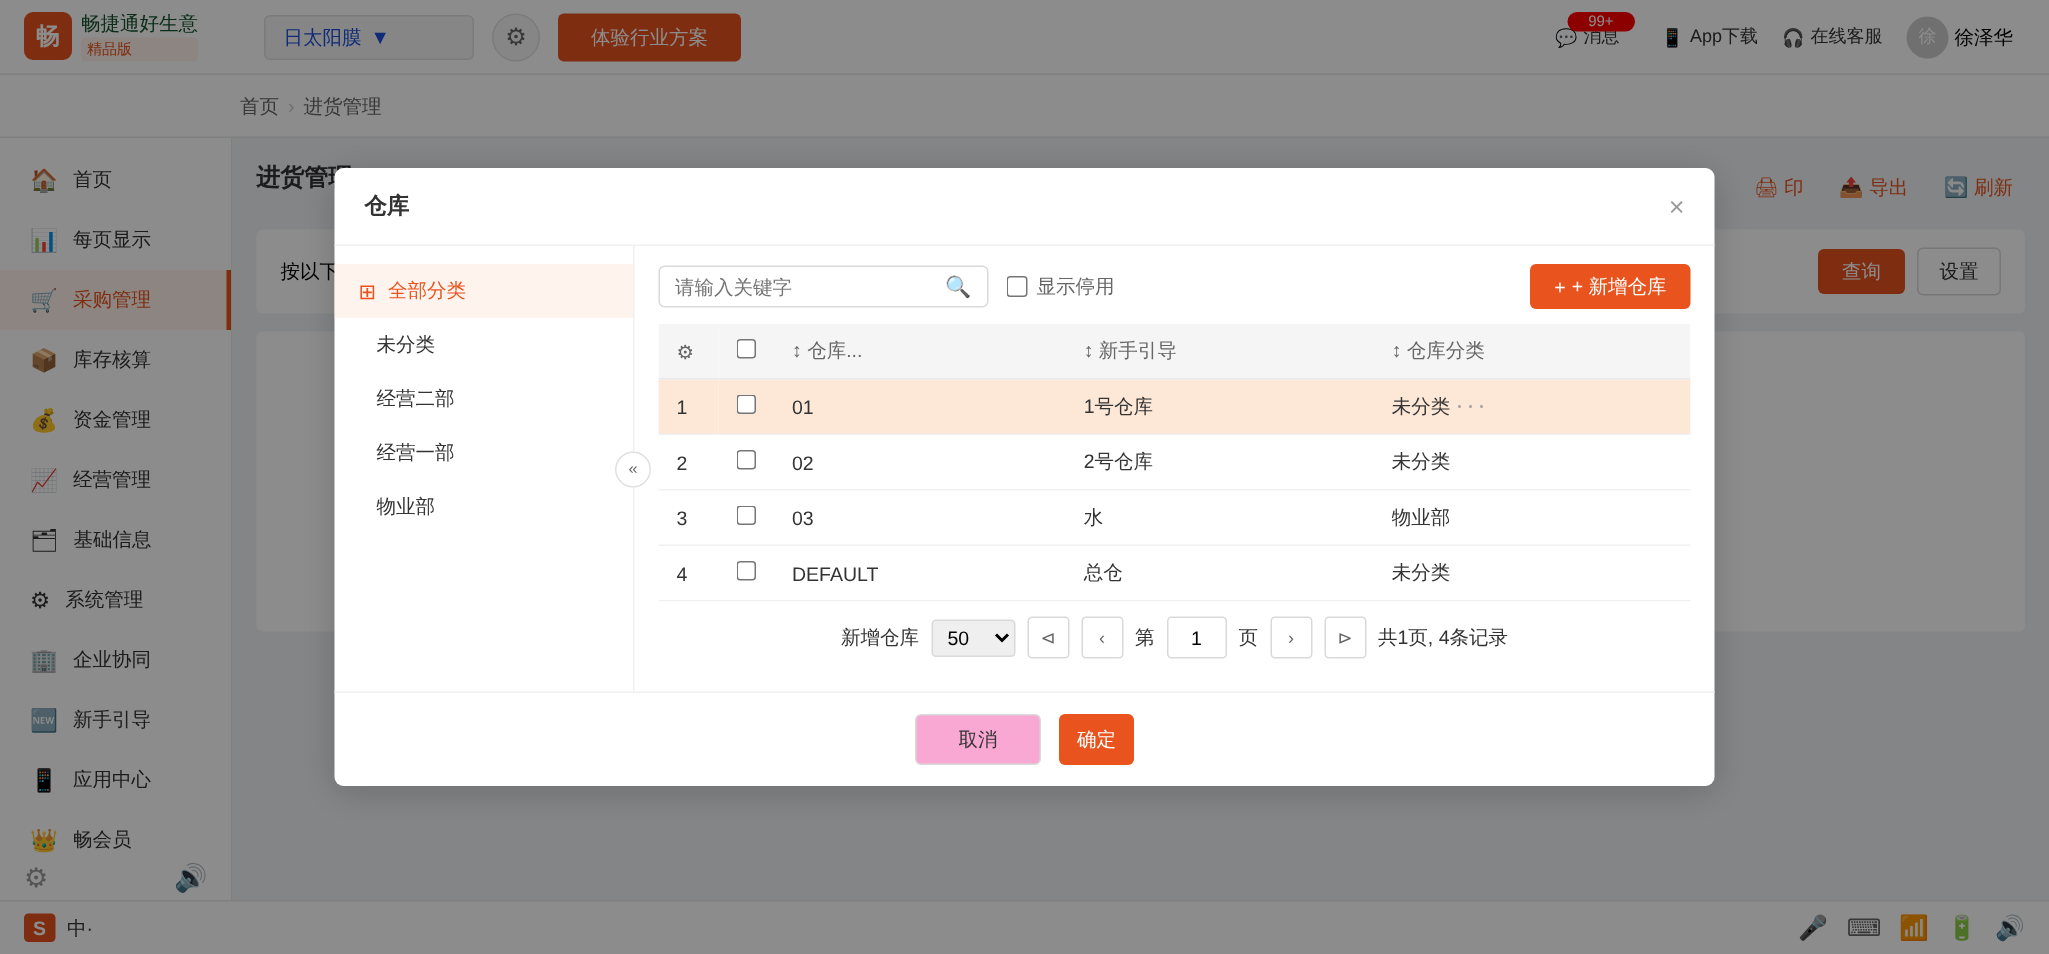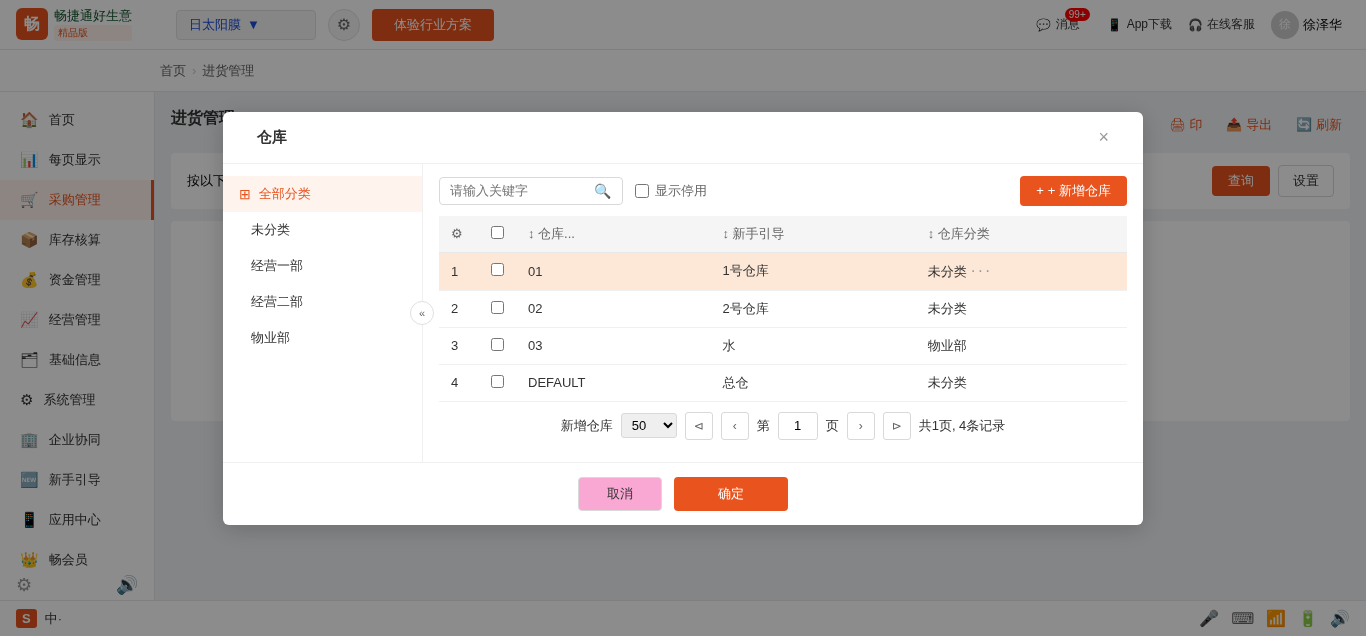--- a/index.html
+++ b/index.html
@@ -58,21 +58,21 @@
     .header-right {
       display: flex; align-items: center; gap: 16px;
       padding-right: 8px;
     }
     .notif-item {
       display: flex; align-items: center; gap: 4px;
       font-size: 12px; color: #333; cursor: pointer; position: relative;
     }
     .notif-badge {
       background: #f00; color: #fff; font-size: 10px;
-      padding: 1px 4px; border-radius: 8px; position: absolute; top: -8px; right: -10px;
+      padding: 1px 14px; border-radius: 8px; position: absolute; top: -8px; right: -10px;
     }
     .user-avatar { display: flex; align-items: center; gap: 4px; cursor: pointer; font-size: 13px; }
     .avatar-icon { width: 28px; height: 28px; border-radius: 50%; background: #ccc; display: flex; align-items: center; justify-content: center; font-size: 12px; color: #fff; }
     .breadcrumb { display: flex; align-items: center; gap: 6px; font-size: 13px; }
     .breadcrumb-item { color: #666; }
     .breadcrumb-sep { color: #ccc; }
 
     
     .main-layout {
       display: flex;
@@ -122,21 +122,21 @@
       background: #fff;
       border-radius: 6px;
       width: 920px;
       max-height: 580px;
       display: flex;
       flex-direction: column;
       box-shadow: 0 4px 24px rgba(0,0,0,0.18);
     }
     .modal-header {
       display: flex; align-items: center; justify-content: space-between;
-      padding: 16px 34px;
+      padding: 16px 20px;
       border-bottom: 1px solid #f0f0f0;
     }
     .modal-title { font-size: 15px; font-weight: bold; color: #333; }
     .modal-close { cursor: pointer; font-size: 18px; color: #999; line-height: 1; }
 
     .modal-body {
       display: flex;
       flex: 1;
       overflow: hidden;
     }
@@ -179,21 +179,21 @@
       padding: 12px 16px;
       overflow: hidden;
     }
     .table-toolbar {
       display: flex; align-items: center; justify-content: space-between;
       margin-bottom: 10px;
     }
     .search-box {
       display: flex; align-items: center;
       border: 1px solid #d9d9d9; border-radius: 4px;
-      padding: 5px 10px; gap: 6px; background: #fff; width: 184px;
+      padding: 5px 10px; gap: 6px; background: #fff; width: 220px;
     }
     .search-input {
       border: none; outline: none; font-size: 13px; color: #666; width: 100%;
     }
     .search-icon { color: #bbb; font-size: 14px; }
     .show-disabled { display: flex; align-items: center; gap: 6px; font-size: 13px; color: #666; }
     .checkbox { width: 14px; height: 14px; border: 1px solid #d9d9d9; border-radius: 2px; }
     .btn-add-warehouse {
       background: #e8531e; color: #fff; border: none;
       padding: 6px 16px; border-radius: 4px; cursor: pointer; font-size: 13px;
@@ -239,21 +239,21 @@
       display: flex; justify-content: center; gap: 12px;
       padding: 14px 20px;
       border-top: 1px solid #f0f0f0;
     }
     .btn-cancel {
       background: #f9a8d4; color: #333; border: 1px solid #d9d9d9;
       padding: 7px 28px; border-radius: 4px; cursor: pointer; font-size: 13px;
     }
     .btn-confirm {
       background: #e8531e; color: #fff; border: none;
-      padding: 7px 44px; border-radius: 4px; cursor: pointer; font-size: 13px;
+      padding: 7px 12px; border-radius: 4px; cursor: pointer; font-size: 13px;
     }
 
     
     .bottom-bar {
       position: fixed; bottom: 0; left: 0; right: 0;
       height: 36px; background: #fff; border-top: 1px solid #e8e8e8;
       display: flex; align-items: center; justify-content: space-between;
       padding: 0 16px; z-index: 5;
     }
     .bottom-right { display: flex; align-items: center; gap: 12px; }
@@ -402,24 +402,24 @@
 
       <div class="cat-sidebar">
         <div class="cat-all">
           <span class="cat-all-icon">⊞</span>
           <span>全部分类</span>
         </div>
         <div class="cat-item">
           <span>未分类</span>
         </div>
         <div class="cat-item">
+          <span>经营二部</span>
+        </div>
+        <div class="cat-item">
           <span>经营一部</span>
-        </div>
-        <div class="cat-item">
-          <span>经营二部</span>
         </div>
         <div class="cat-item">
           <span>物业部</span>
         </div>
         <div class="cat-collapse-btn">
           <span>«</span>
         </div>
       </div>
 
       <div class="table-area">

